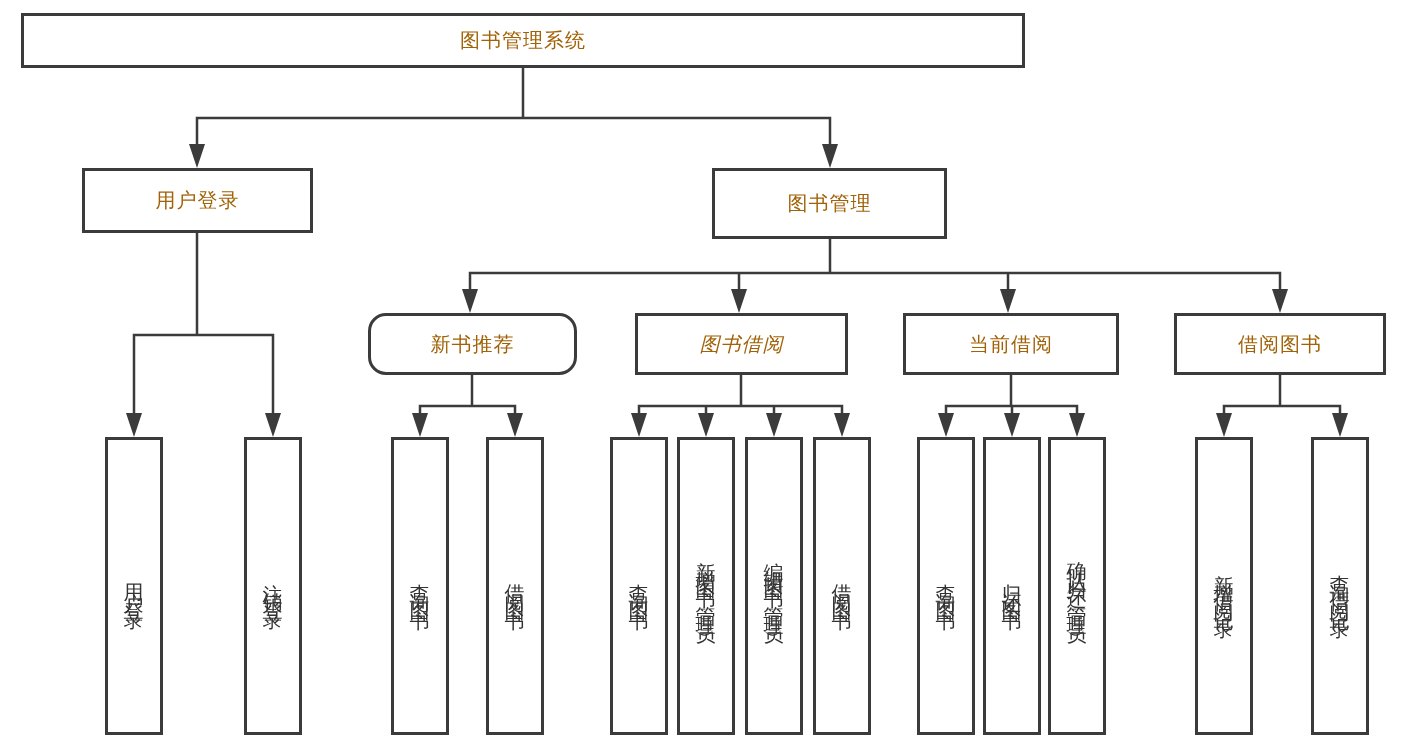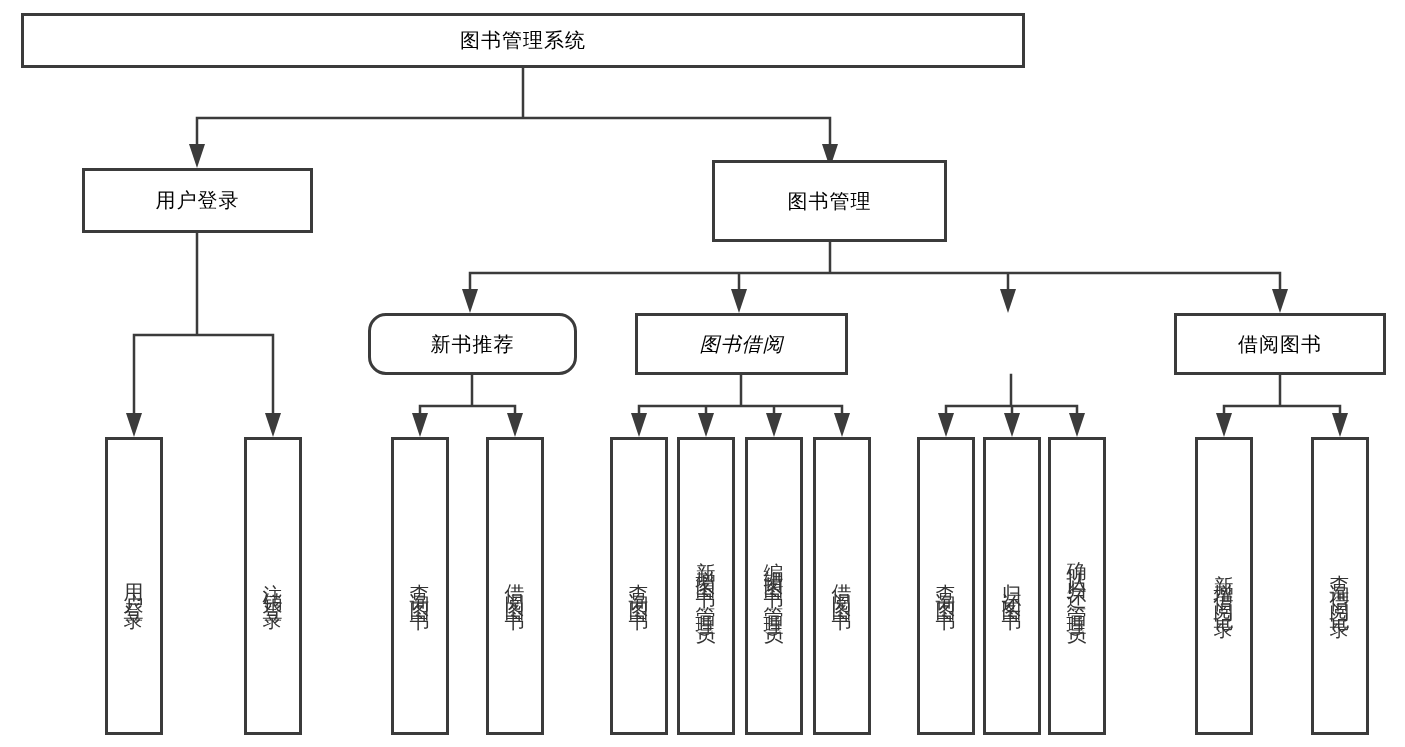--- a/index.html
+++ b/index.html
@@ -25,36 +25,36 @@
     display: flex;
     align-items: center;
     justify-content: center;
     color: #333333;
     z-index: 2;
   }
   .node .hlabel {
     font-size: 20px;
     letter-spacing: 1px;
     white-space: nowrap;
-    color: #000000;
+    color: #a16207;
   }
   .leaf .vlabel {
     writing-mode: vertical-rl;
     text-orientation: mixed;
     font-size: 20px;
     line-height: 1;
     letter-spacing: 9px;
     color: #333333;
     max-height: 288px;
   }
   
   .n-root   { left: 21px;  top: 13px;  width: 1004px; height: 55px; }
   
   .n-login  { left: 82px;  top: 168px; width: 231px; height: 65px; }
-  .n-mgmt   { left: 712px; top: 160px; width: 235px; height: 82px; align-items: center; }
+  .n-mgmt   { left: 712px; top: 168px; width: 235px; height: 71px; align-items: center; }
   
   .n-rec    { left: 368px;  top: 313px; width: 209px; height: 62px; border-radius: 18px; }
   .n-bor    { left: 635px;  top: 313px; width: 213px; height: 62px; font-style: italic; }
   .n-cur    { left: 903px;  top: 313px; width: 216px; height: 62px; }
   .n-his    { left: 1174px; top: 313px; width: 212px; height: 62px; }
   
   .leaf { top: 437px; width: 58px; height: 298px; }
   .l-login1 { left: 105px; }
   .l-logout { left: 244px; }
   .l-rec1   { left: 391px; }
@@ -133,20 +133,23 @@
   <div class="node n-mgmt">
     <span class="hlabel">图书管理</span>
   </div>
 
   <div class="node n-rec">
     <span class="hlabel">新书推荐</span>
   </div>
   <div class="node n-bor">
     <span class="hlabel">图书借阅</span>
   </div>
+  <div class="node n-cur">
+    <span class="hlabel">当前借阅</span>
+  </div>
   <div class="node n-his">
     <span class="hlabel">借阅图书</span>
   </div>
 
   <div class="node leaf l-login1">
     <span class="vlabel">用户登录</span>
   </div>
   <div class="node leaf l-logout">
     <span class="vlabel">注销登录</span>
   </div>

